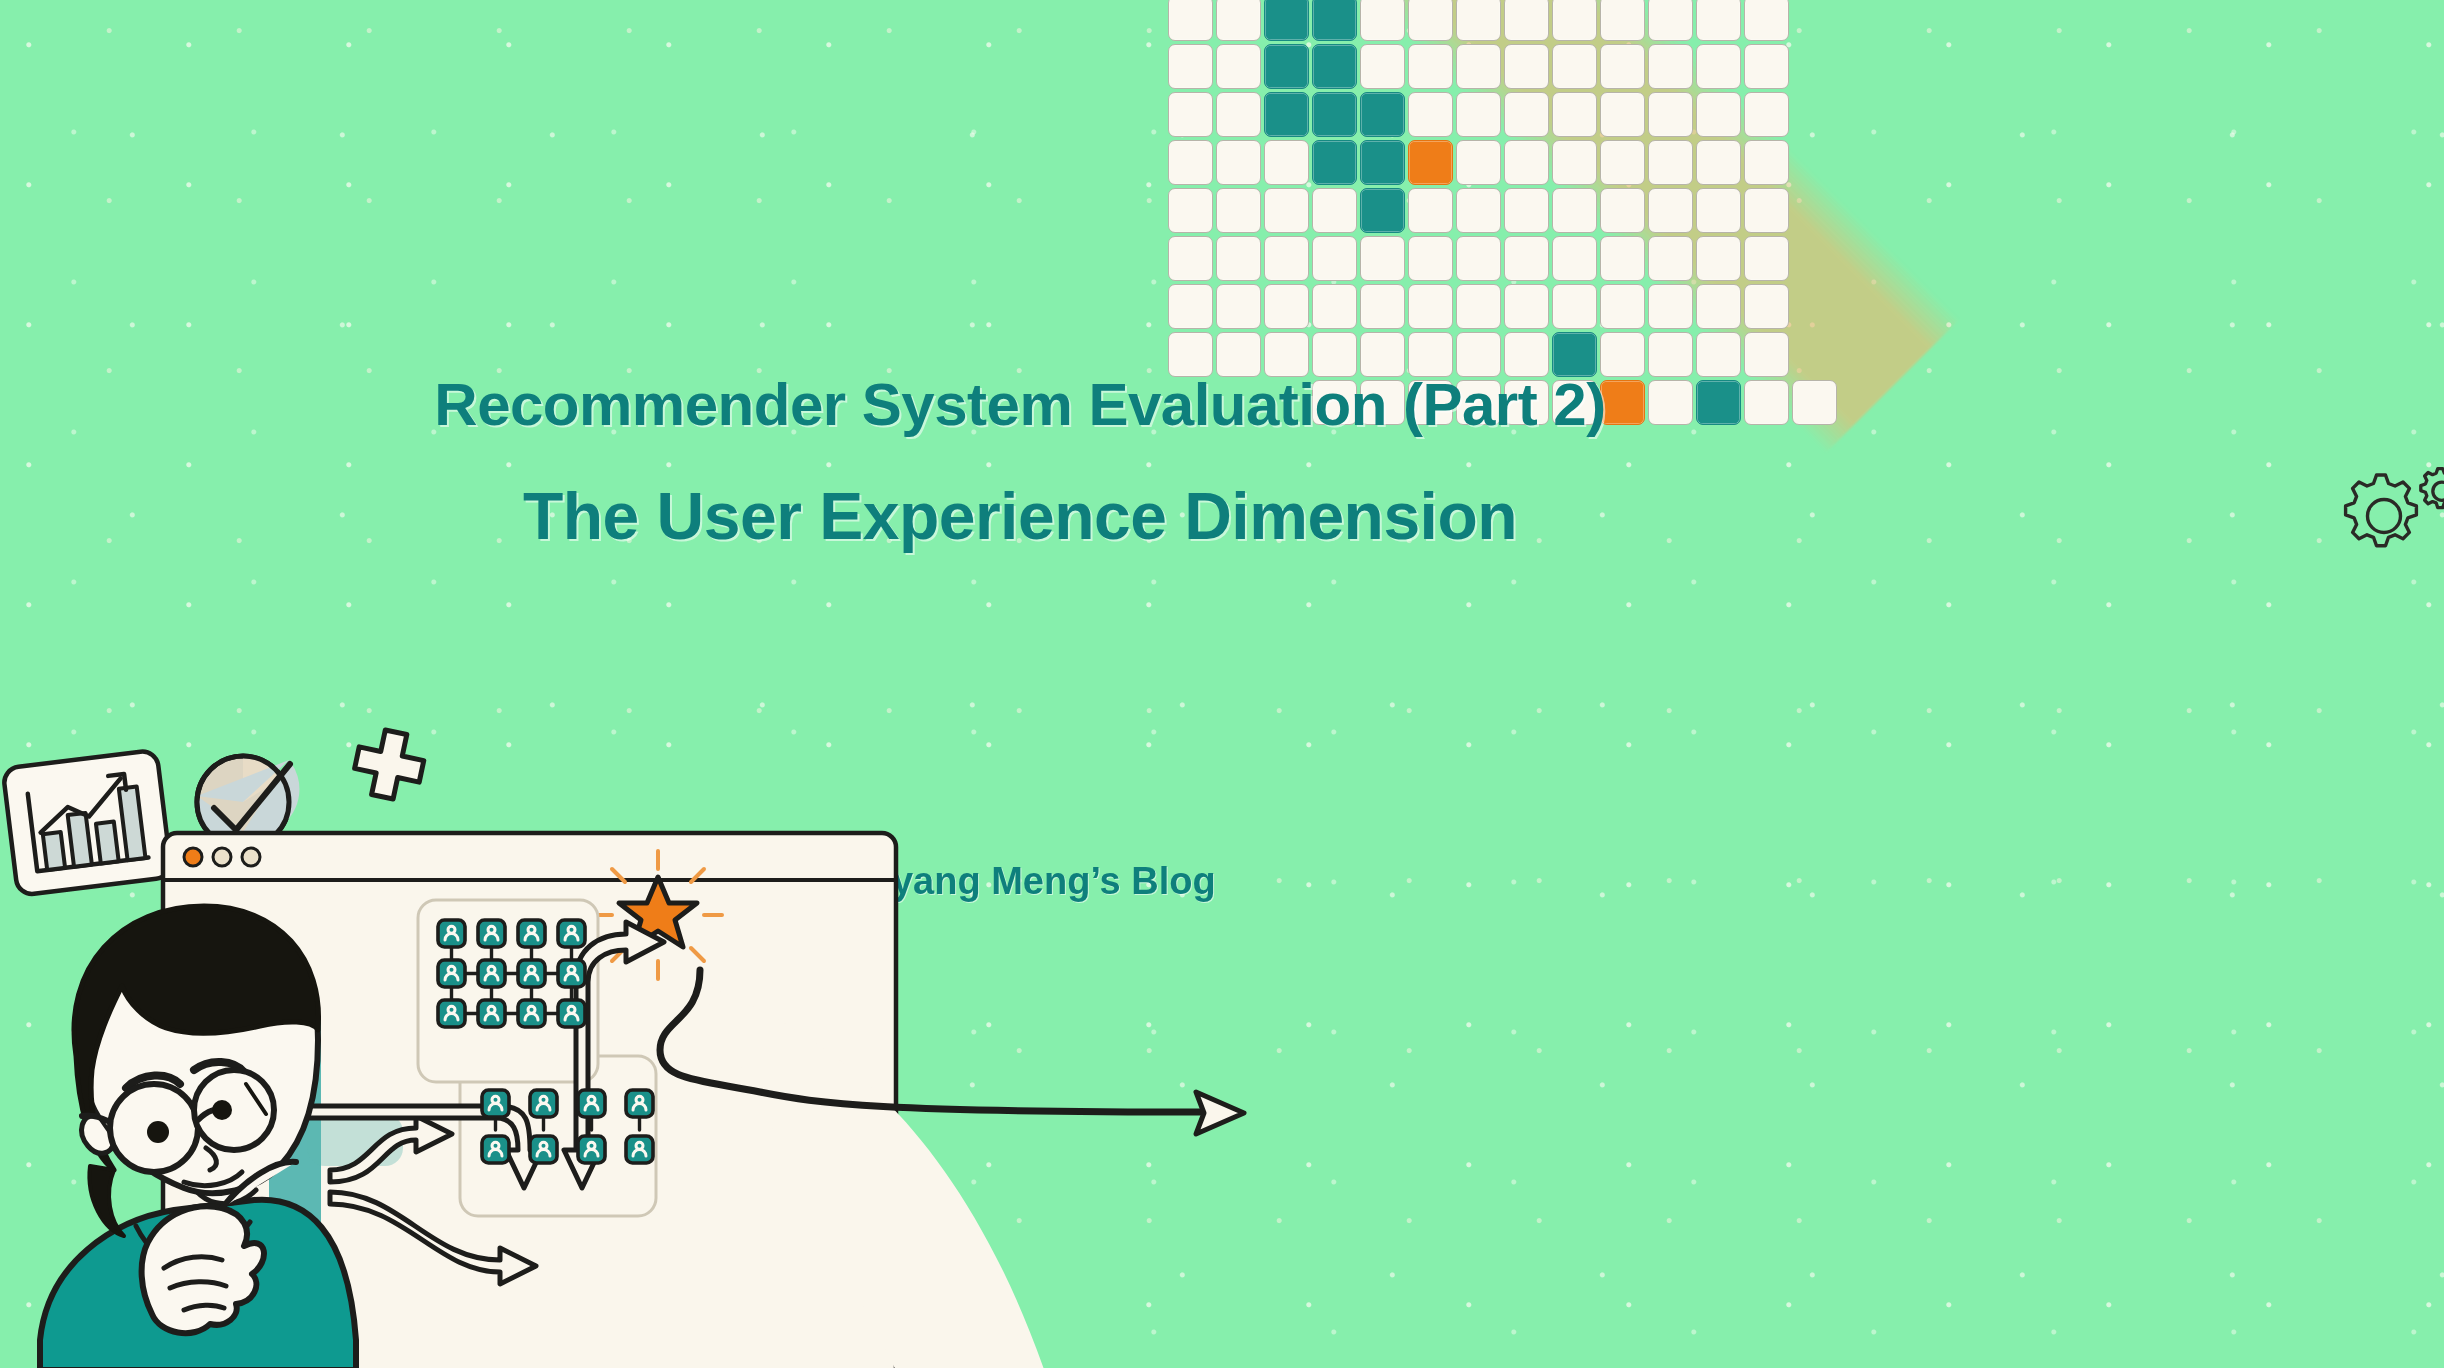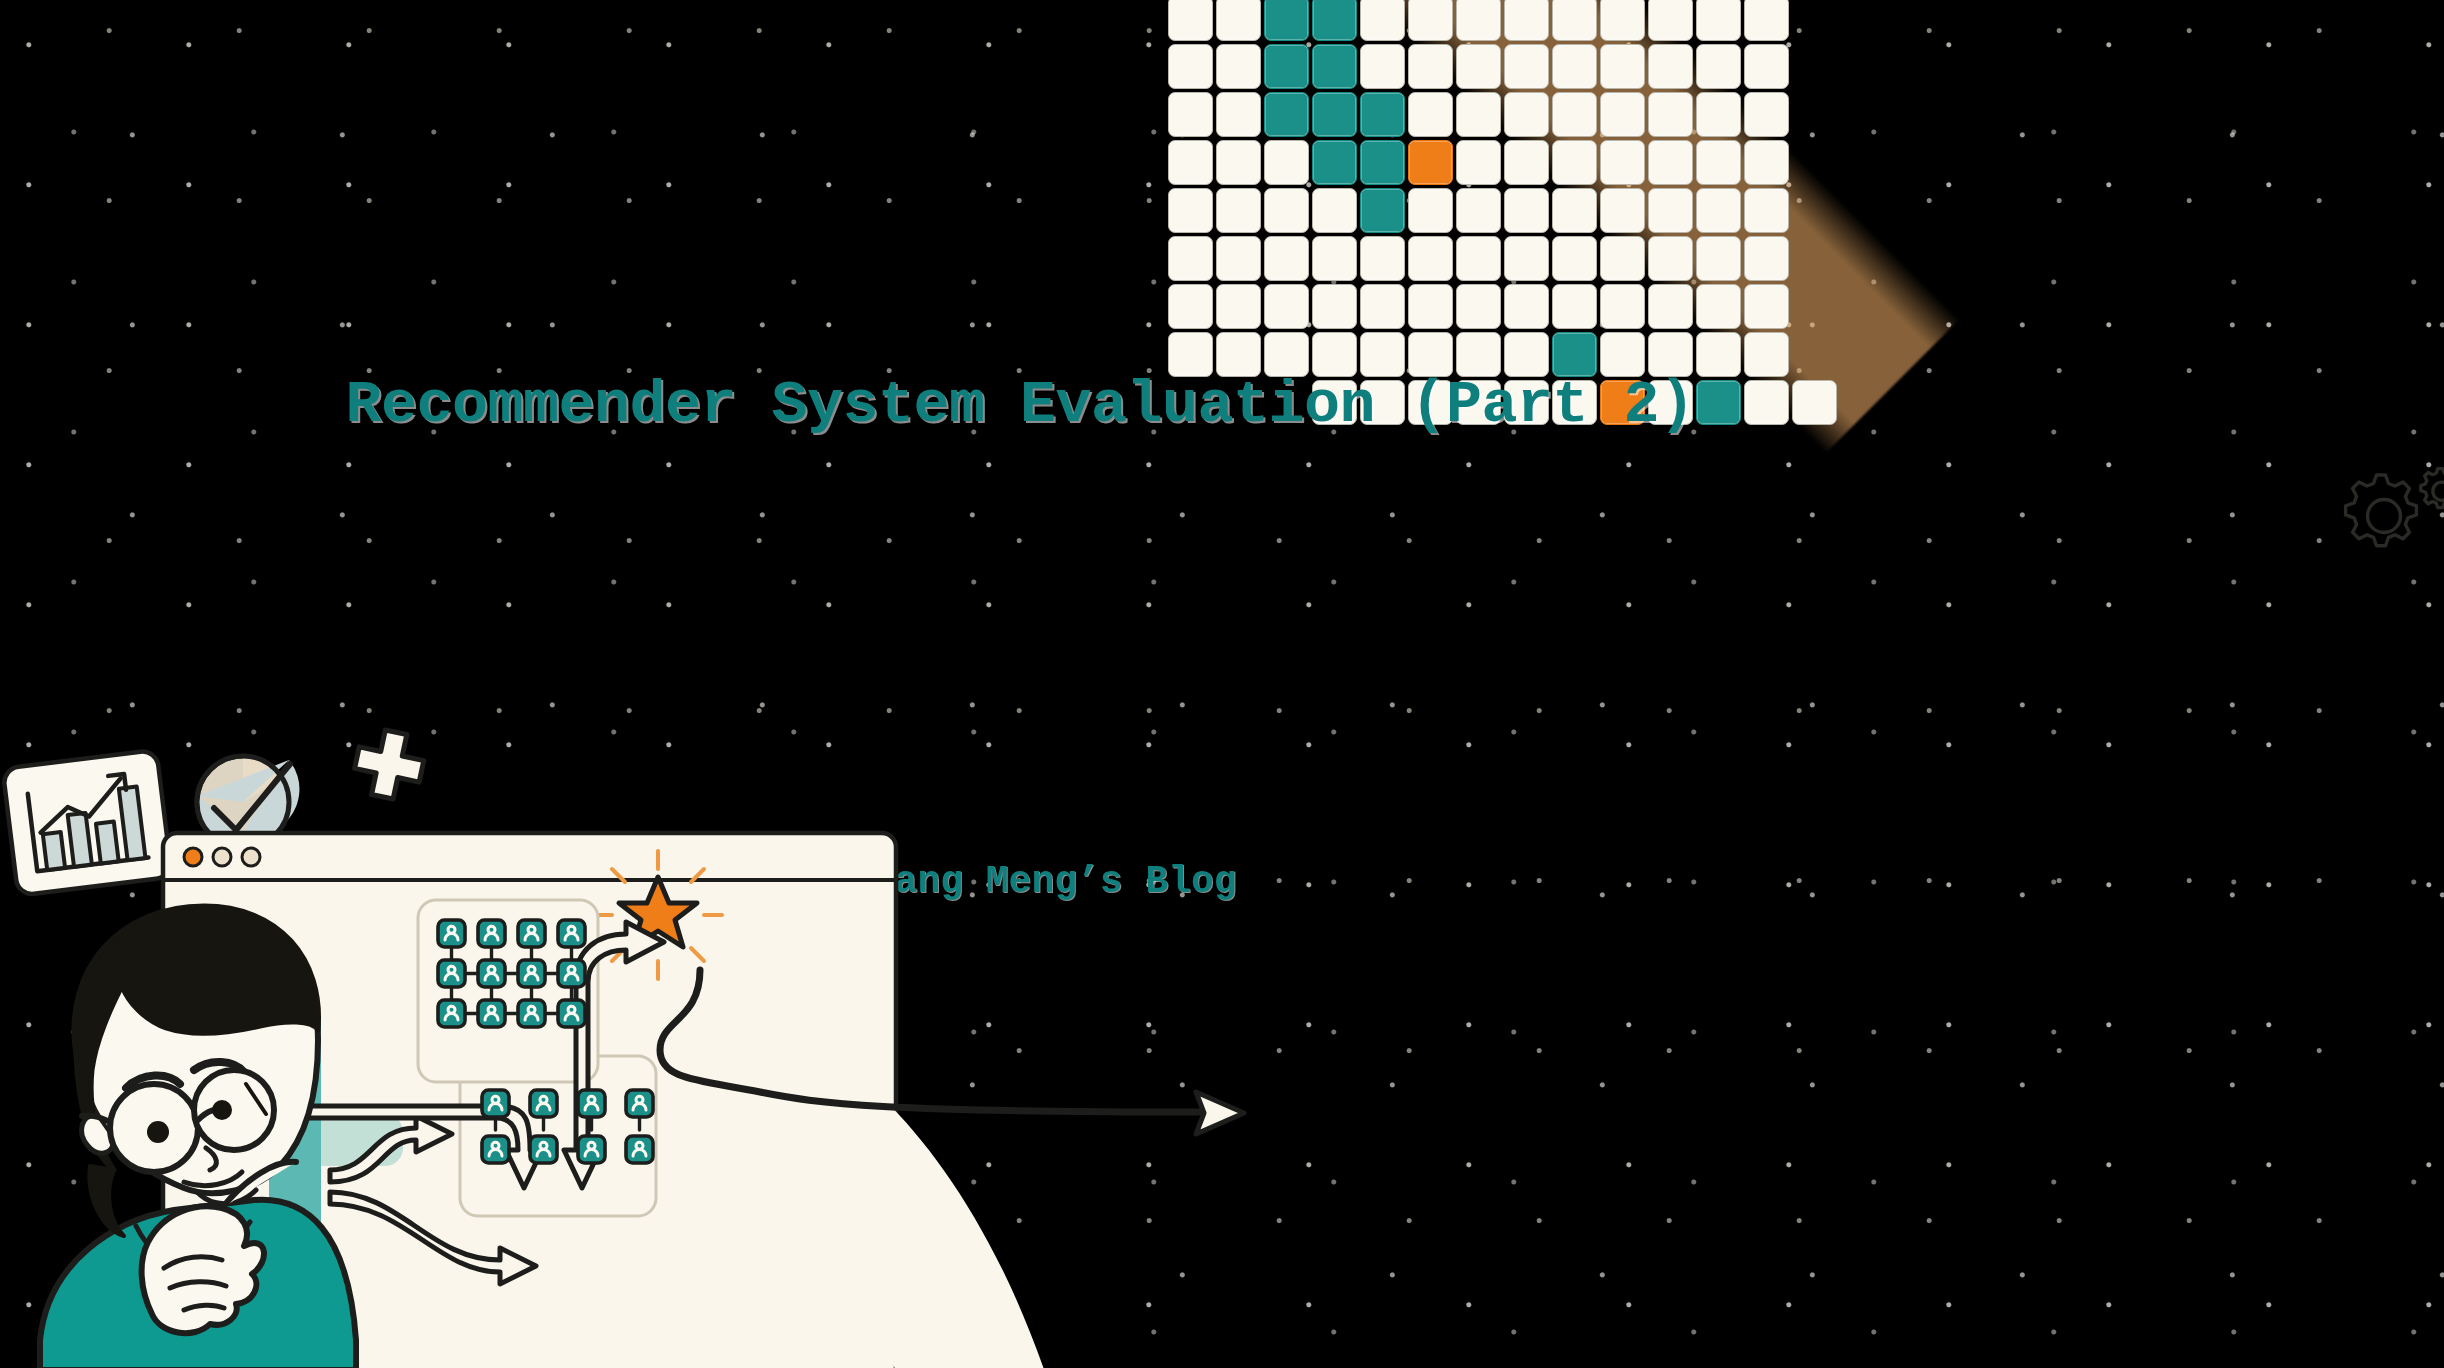--- a/index.html
+++ b/index.html
@@ -5,23 +5,22 @@
   * { margin:0; padding:0; box-sizing:border-box; }
   html, body {
     width:2444px; height:1368px;
     overflow:hidden;
     background:#faf6ec;
     font-family:"Liberation Sans", sans-serif;
   }
   #stage {
     position:relative;
     width:2444px; height:1368px;
-    background:#000000;
+    background:#86efac;
     overflow:hidden;
-    font-family:Liberation Mono, monospace;
   }
 
   
   .grain {
     position:absolute; inset:0;
     pointer-events:none;
     background-image:
       radial-gradient(circle at 18% 32%, rgba(255,253,246,.75) 0 2px, transparent 3px),
       radial-gradient(circle at 63% 71%, rgba(255,253,246,.65) 0 2px, transparent 3px),
       radial-gradient(circle at 84% 18%, rgba(248,242,228,.6) 0 2px, transparent 3px),
@@ -224,20 +223,21 @@
       <g transform="translate(84,4) scale(.55)">
         <path d="M41 34 l6.5-2.5 3 -8.5 9 0 3 8.5 6.5 2.5 8-4 6.4 6.4 -4 8 2.5 6.5 8.5 3 0 9 -8.5 3 -2.5 6.5 4 8 -6.4 6.4 -8-4 -6.5 2.5 -3 8.5 -9 0 -3-8.5 -6.5-2.5 -8 4 -6.4-6.4 4-8 -2.5-6.5 -8.5-3 0-9 8.5-3 2.5-6.5 -4-8 6.4-6.4z" stroke-width="6" stroke-linejoin="round"></path>
         <circle cx="58" cy="64" r="16.5" stroke-width="6"></circle>
       </g>
     </svg>
   </div>
 
   <div id="title-block">
     <div id="kicker">Recommender System Evaluation (Part 2)</div>
     <div id="main-title">
+      <div>The User Experience Dimension</div>
     </div>
   </div>
   <div id="byline">Fanyang Meng’s Blog</div>
 
   <div id="illo">
     <svg width="1760" height="648" viewBox="0 0 1760 648" fill="none" stroke="#1d1d1b" stroke-width="5" stroke-linecap="round" stroke-linejoin="round">
 
       <g transform="rotate(-7 60 90)">
         <rect x="8" y="42" width="155" height="128" rx="16" fill="#fbf8f0" stroke-width="4.5"></rect>
         <path d="M30 70 v78 h112" stroke-width="4.5" fill="none"></path>

